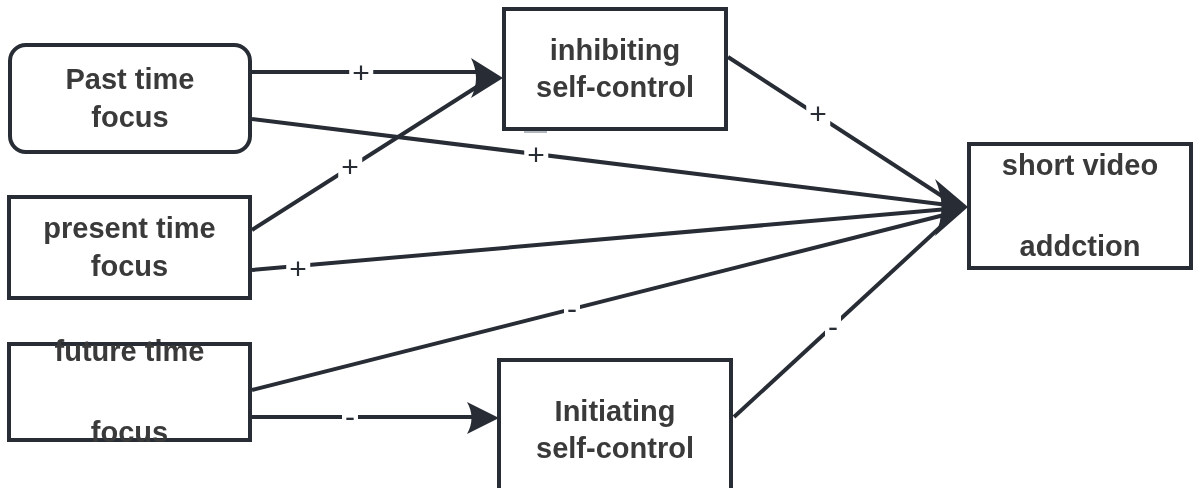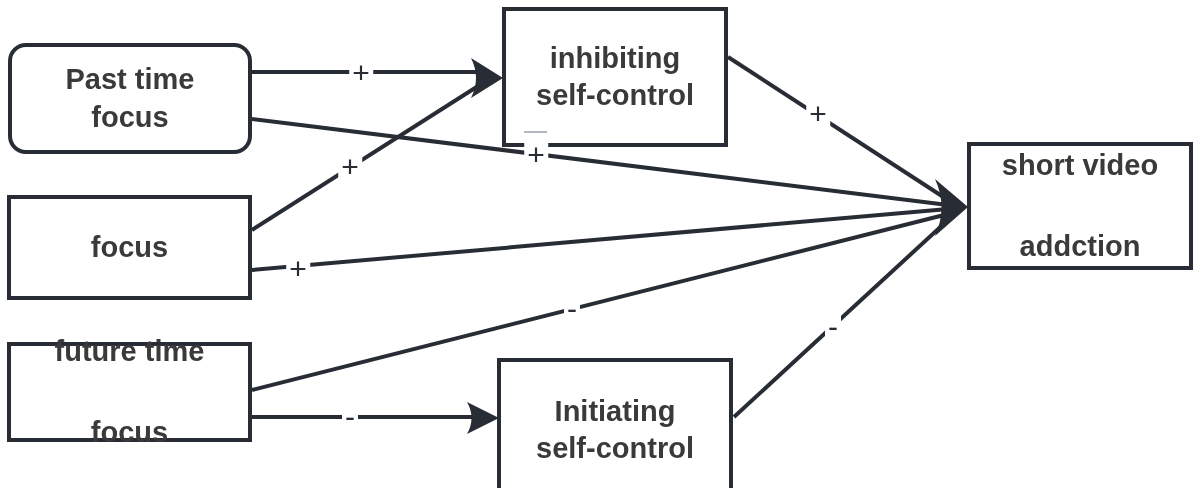--- a/index.html
+++ b/index.html
@@ -15,21 +15,21 @@
   .node {
     position:absolute; box-sizing:border-box;
     border:4px solid var(--line,#272c35); background:#fff;
     display:flex; flex-direction:column; align-items:center; justify-content:center;
     text-align:center; font-weight:bold; font-size:29px; line-height:1.28;
     color:var(--text,#3a3a3a);
   }
   .node-past       { left:8px;   top:43px;  width:244px; height:111px;border-radius:18px; }
   .node-present    { left:7px;   top:195px; width:245px; height:105px; }
   .node-future     { left:7px;   top:342px; width:245px; height:100px;gap:43px; }
-  .node-inhibiting { left:502px; top:7px;   width:226px; height:140px; }
+  .node-inhibiting { left:502px; top:7px;   width:226px; height:124px; }
   .node-initiating { left:497px; top:358px; width:236px; height:144px; }
   .node-addiction  { left:967px; top:142px; width:226px; height:128px;gap:44px; }
   .sign {
     position:absolute; transform:translate(-50%,-50%);
     font-size:30px; font-weight:400; line-height:1;
     color:var(--line,#272c35); background:#fff; padding:0 3px;
   }
   .sign-0 { left:361px; top:73px; }
   .sign-1 { left:350px; top:167px; }
   .sign-2 { left:536px; top:155px; }
@@ -58,20 +58,21 @@
     <path class="arrowhead" d="M 503,78 L 471,58 Q 481,78 471,98 Z"></path>
     <path class="arrowhead" d="M 499,418 L 467,402 Q 476,418 467,434 Z"></path>
     <path class="arrowhead" d="M 968,207 L 935,179 Q 948,207 935,236 Z"></path>
   </svg>
 
   <div class="node node-past">
     <span>Past time</span>
     <span>focus</span>
   </div>
   <div class="node node-present">
+    <span>present time</span>
     <span>focus</span>
   </div>
   <div class="node node-future">
     <span>future time</span>
     <span>focus</span>
   </div>
   <div class="node node-inhibiting">
     <span>inhibiting</span>
     <span>self-control</span>
   </div>

